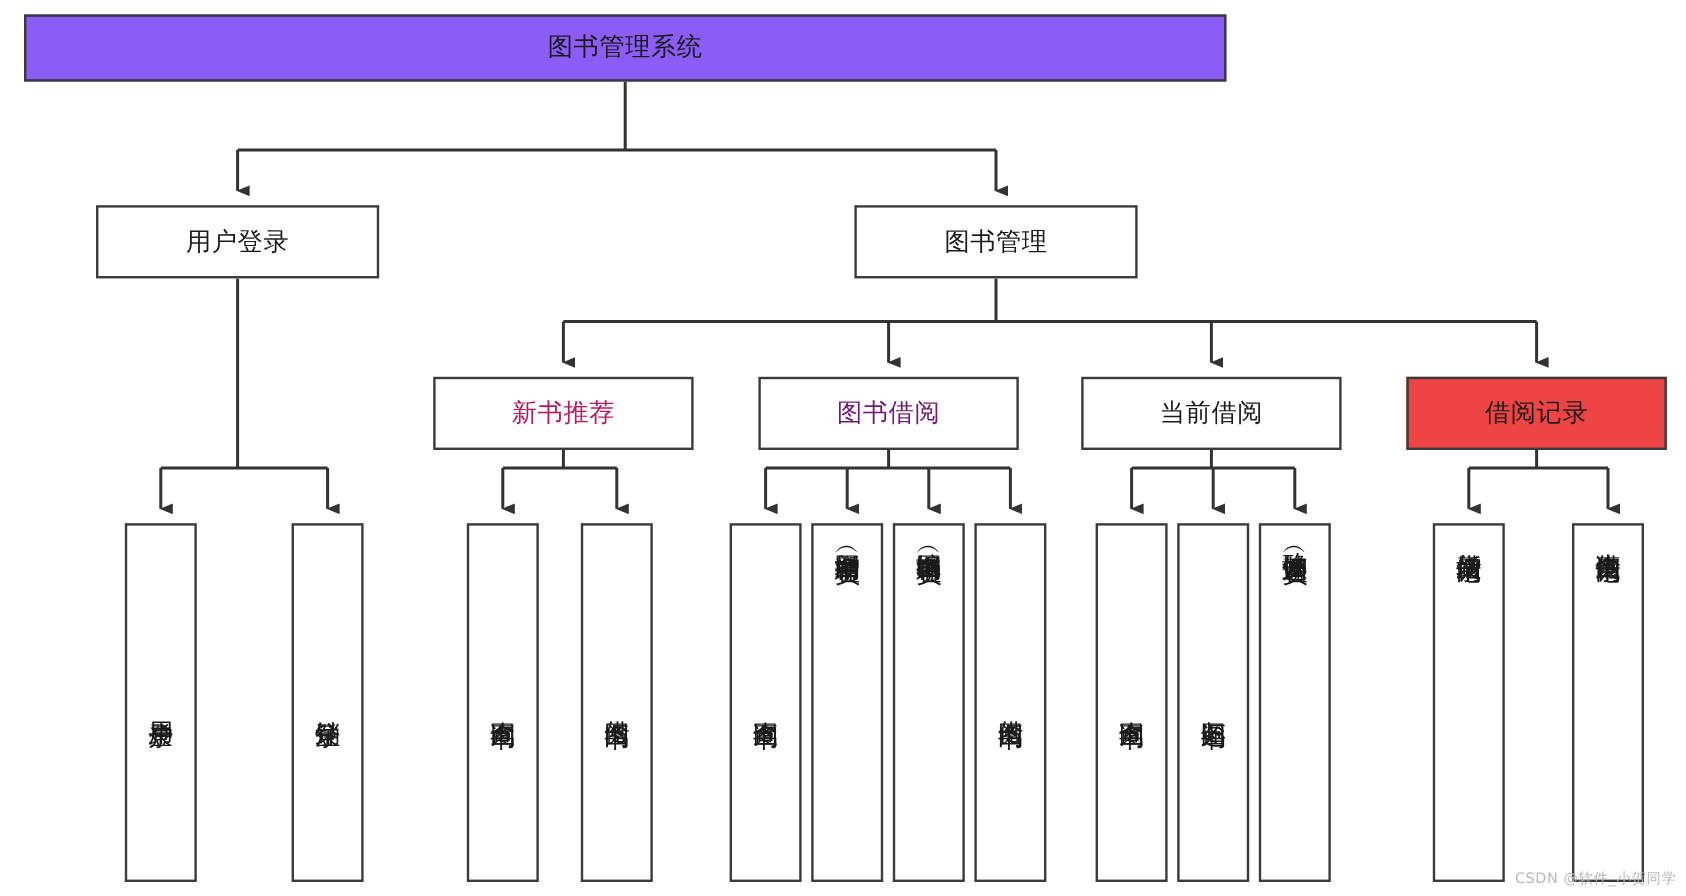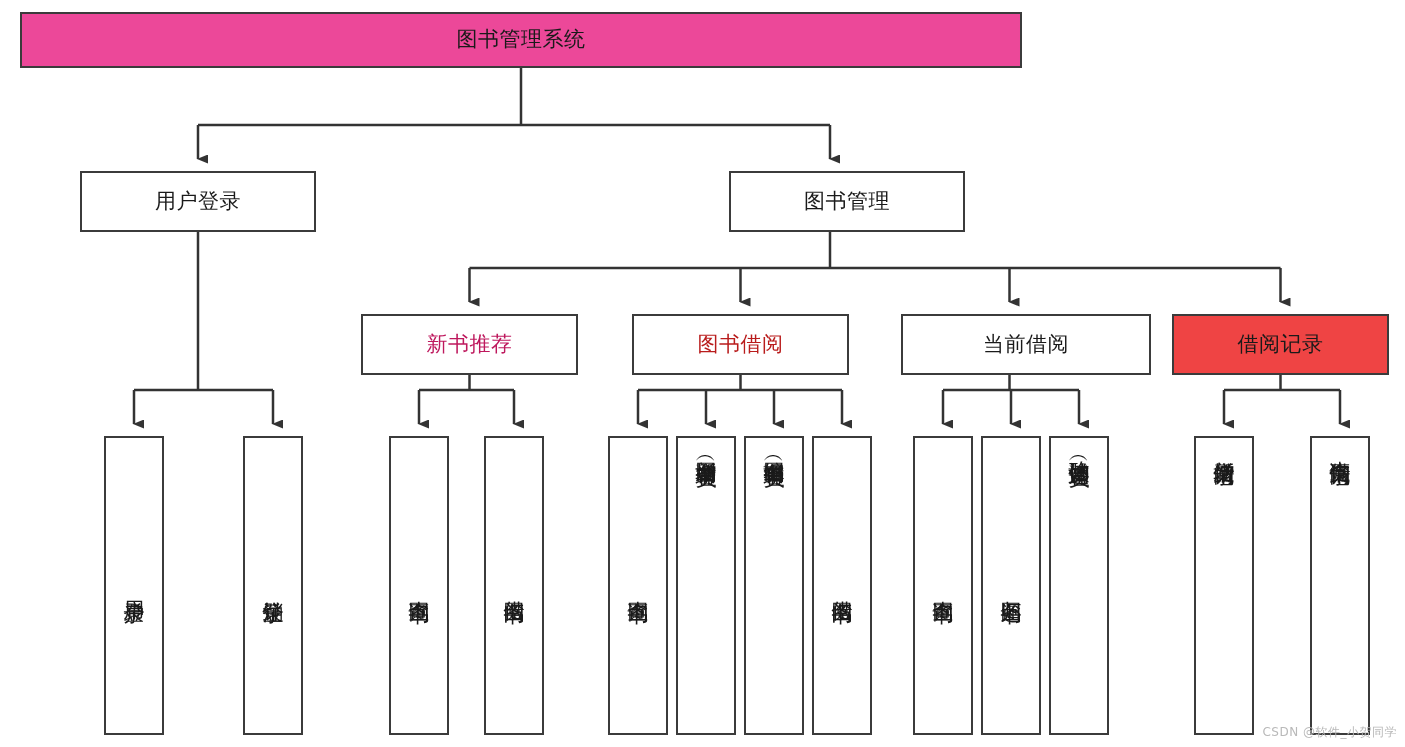--- a/index.html
+++ b/index.html
@@ -112,36 +112,36 @@
         <path d="M1011,390 L1011,424" stroke="#333333" stroke-width="2.5" fill="none" marker-end="url(#arrowhead)"></path>
         <path d="M1079,390 L1079,424" stroke="#333333" stroke-width="2.5" fill="none" marker-end="url(#arrowhead)"></path>
         <path d="M1280.5,375 L1280.5,390" stroke="#333333" stroke-width="2.5" fill="none"></path>
         <path d="M1224,390 L1340,390" stroke="#333333" stroke-width="2.5" fill="none"></path>
         <path d="M1224,390 L1224,424" stroke="#333333" stroke-width="2.5" fill="none" marker-end="url(#arrowhead)"></path>
         <path d="M1340,390 L1340,424" stroke="#333333" stroke-width="2.5" fill="none" marker-end="url(#arrowhead)"></path>
       </g>
   </svg>
 
   <div id="nodes-layer">
-      <div class="node" id="node-root" style="left: 20px; top: 12px; width: 1002px; height: 56px; border-color: rgb(59, 59, 59); background: #ec4899;">
+      <div class="node" id="node-root" style="left: 20px; top: 12px; width: 1002px; height: 56px; border-color: rgb(59, 59, 59); background: #8b5cf6;">
         <span class="label" style="color: rgb(26, 26, 26);">图书管理系统</span>
       </div>
       <div class="node" id="node-login" style="left: 80px; top: 171px; width: 236px; height: 61px; border-color: rgb(59, 59, 59); background: rgb(255, 255, 255);">
         <span class="label" style="color: rgb(26, 26, 26);">用户登录</span>
       </div>
-      <div class="node" id="node-bookmgmt" style="left: 712px; top: 171px; width: 236px; height: 61px; border-color: rgb(59, 59, 59); background: rgb(255, 255, 255); margin-left: 17px;">
+      <div class="node" id="node-bookmgmt" style="left: 712px; top: 171px; width: 236px; height: 61px; border-color: rgb(59, 59, 59); background: rgb(255, 255, 255);">
         <span class="label" style="color: rgb(26, 26, 26);">图书管理</span>
       </div>
       <div class="node" id="node-newbook" style="left: 361px; top: 314px; width: 217px; height: 61px; border-color: rgb(59, 59, 59); background: rgb(255, 255, 255);">
         <span class="label" style="color: #be185d;">新书推荐</span>
       </div>
       <div class="node" id="node-borrow" style="left: 632px; top: 314px; width: 217px; height: 61px; border-color: rgb(59, 59, 59); background: rgb(255, 255, 255);">
-        <span class="label" style="color: #b91c1c; font-family: Liberation Serif, serif;">图书借阅</span>
+        <span class="label" style="color: #701a75; font-family: Liberation Serif, serif;">图书借阅</span>
       </div>
-      <div class="node" id="node-current" style="left: 901px; top: 314px; width: 250px; height: 61px; border-color: rgb(59, 59, 59); background: rgb(255, 255, 255);">
+      <div class="node" id="node-current" style="left: 901px; top: 314px; width: 217px; height: 61px; border-color: rgb(59, 59, 59); background: rgb(255, 255, 255);">
         <span class="label" style="color: rgb(26, 26, 26);">当前借阅</span>
       </div>
       <div class="node" id="node-records" style="left: 1172px; top: 314px; width: 217px; height: 61px; border-color: rgb(59, 59, 59); background: #ef4444;">
         <span class="label" style="color: rgb(26, 26, 26);">借阅记录</span>
       </div>
       <div class="node leaf short" id="node-l-login" style="left: 104px; top: 436px; width: 60px; height: 299px; border-color: rgb(59, 59, 59); background: rgb(255, 255, 255);">
         <span class="label" style="color: rgb(26, 26, 26);">用户登录</span>
       </div>
       <div class="node leaf short" id="node-l-logout" style="left: 243px; top: 436px; width: 60px; height: 299px; border-color: rgb(59, 59, 59); background: rgb(255, 255, 255);">
         <span class="label" style="color: rgb(26, 26, 26);">注销登录</span>

